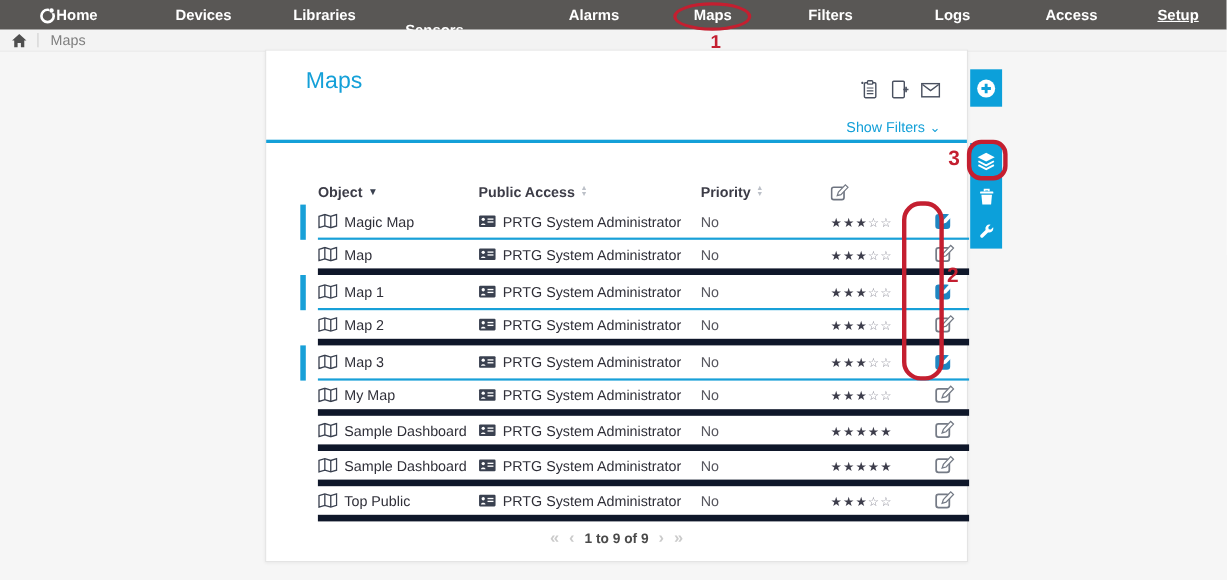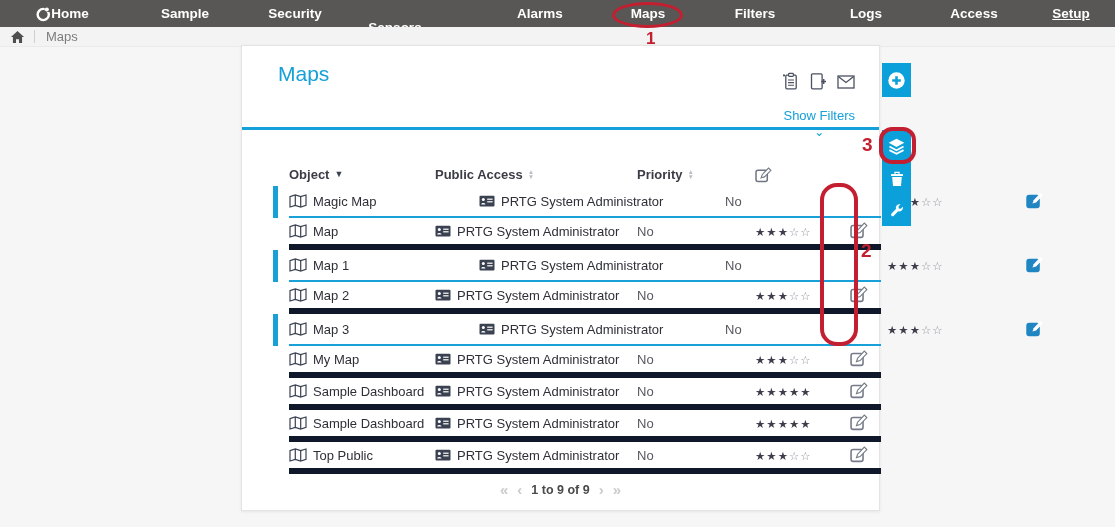--- a/index.html
+++ b/index.html
@@ -21,33 +21,33 @@
   .crumb-sep { width:1px; height:13px; background:#cfcfcf; margin:0 11px 0 9px; }
   .crumb-label { font-size:13px; color:#7d7d7d; }
 
   
   .panel { position:absolute; left:241px; top:45px; width:639px; height:466px;
     background:#fff; border:1px solid #e4e4e4; box-shadow:0 1px 3px rgba(0,0,0,.07); }
   .panel-title { position:absolute; left:36px; top:16px; font-size:21px; color:#14a0d8; }
   .panel-actions { position:absolute; right:24px; top:26px; display:flex; gap:11px; }
   .panel-actions button { background:none; border:none; cursor:pointer; padding:0; }
   .show-filters { position:absolute; right:24px; top:62px; font-size:13px; color:#14a0d8;
-    cursor:pointer; display:flex; align-items:center; gap:4px;flex-direction:column; }
+    cursor:pointer; display:flex; align-items:center; gap:4px; }
   .chev { font-size:12px; line-height:10px; color:#14a0d8; }
   .blue-divider { position:absolute; left:0; top:81px; width:100%; height:3px; background:#14a0d8; }
 
   
   .tablewrap { position:absolute; left:31px; top:84px; width:592px;margin-left:16px; }
   .thead, .row { display:grid; grid-template-columns:146px 202px 118px 95px 31px; align-items:center; }
   .thead { padding-top:32px; height:56px; font-size:13px; font-weight:bold; color:#3c3c47; }
   .th { display:flex; align-items:center; gap:5px; cursor:pointer; }
   .sort-both { display:inline-flex; flex-direction:column; color:#bcc0c8; font-size:6.5px; line-height:5px; }
   .sort-desc { color:#3a4150; font-size:9px; }
   .row { height:32px; position:relative; border-bottom:6px solid #0f172a; font-size:13px; color:#2f2f38; }
-  .row.selected { border-bottom:2px solid #18a0d8;gap:44px; }
+  .row.selected { border-bottom:2px solid #18a0d8; }
   .row.selected::before { content:""; position:absolute; left:-16px; top:0; bottom:-2px; width:5px; background:#18a0d8; }
   .cell-obj, .cell-ctx { display:flex; align-items:center; gap:6px; }
   .cell-acc { color:#57575f; }
   .star { font-size:11.5px; letter-spacing:1px; }
   .star.f { color:#3d3d4b; } .star.e { color:#8d8d99; }
   .edit-btn { background:none; border:none; padding:0; cursor:pointer; width:18px; height:18px; }
   .ebox { fill:none; stroke:#757b86; stroke-width:1.5; }
   .epen { fill:#fff; stroke:#757b86; stroke-width:1.1; }
   .row.selected .ebox { fill:#1f86c2; stroke:#1f86c2; }
   .row.selected .epen { fill:#fff; stroke:none; }
@@ -82,24 +82,24 @@
 <nav class="nav" id="main-nav">
     <div class="nav-item" style="left: 62px;">
   <svg width="16" height="16" viewBox="0 0 16 16">
     <circle cx="8" cy="8.5" r="5.6" fill="none" stroke="#fff" stroke-width="2.4"></circle>
     <rect x="9.5" y="0" width="6.5" height="6" fill="#595755"></rect>
     <circle cx="11.6" cy="3.6" r="2" fill="#fff"></circle>
   </svg>
 <span>Home</span>
     </div>
     <div class="nav-item" style="left: 185px;">
-      <span>Sample</span>
+      <span>Devices</span>
     </div>
     <div class="nav-item" style="left: 295px;">
-      <span>Security</span>
+      <span>Libraries</span>
     </div>
     <div class="nav-item" style="left: 395px; margin-top: 14px;">
       <span>Sensors</span>
     </div>
     <div class="nav-item" style="left: 540px;">
       <span>Alarms</span>
     </div>
     <div class="nav-item" style="left: 648px;">
       <span>Maps</span>
     </div>

